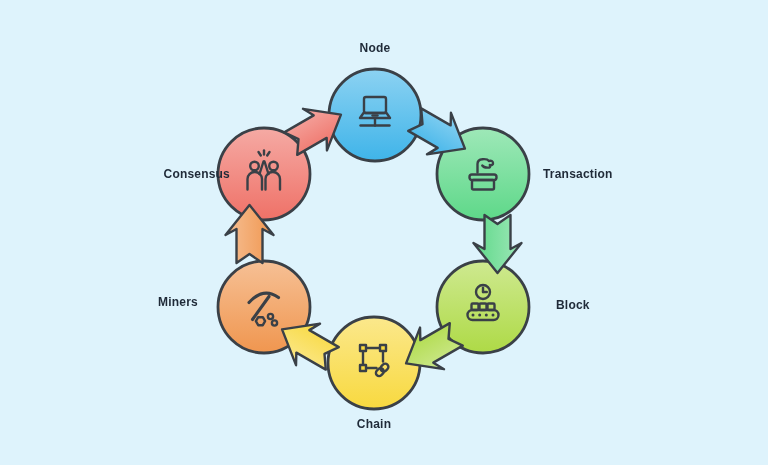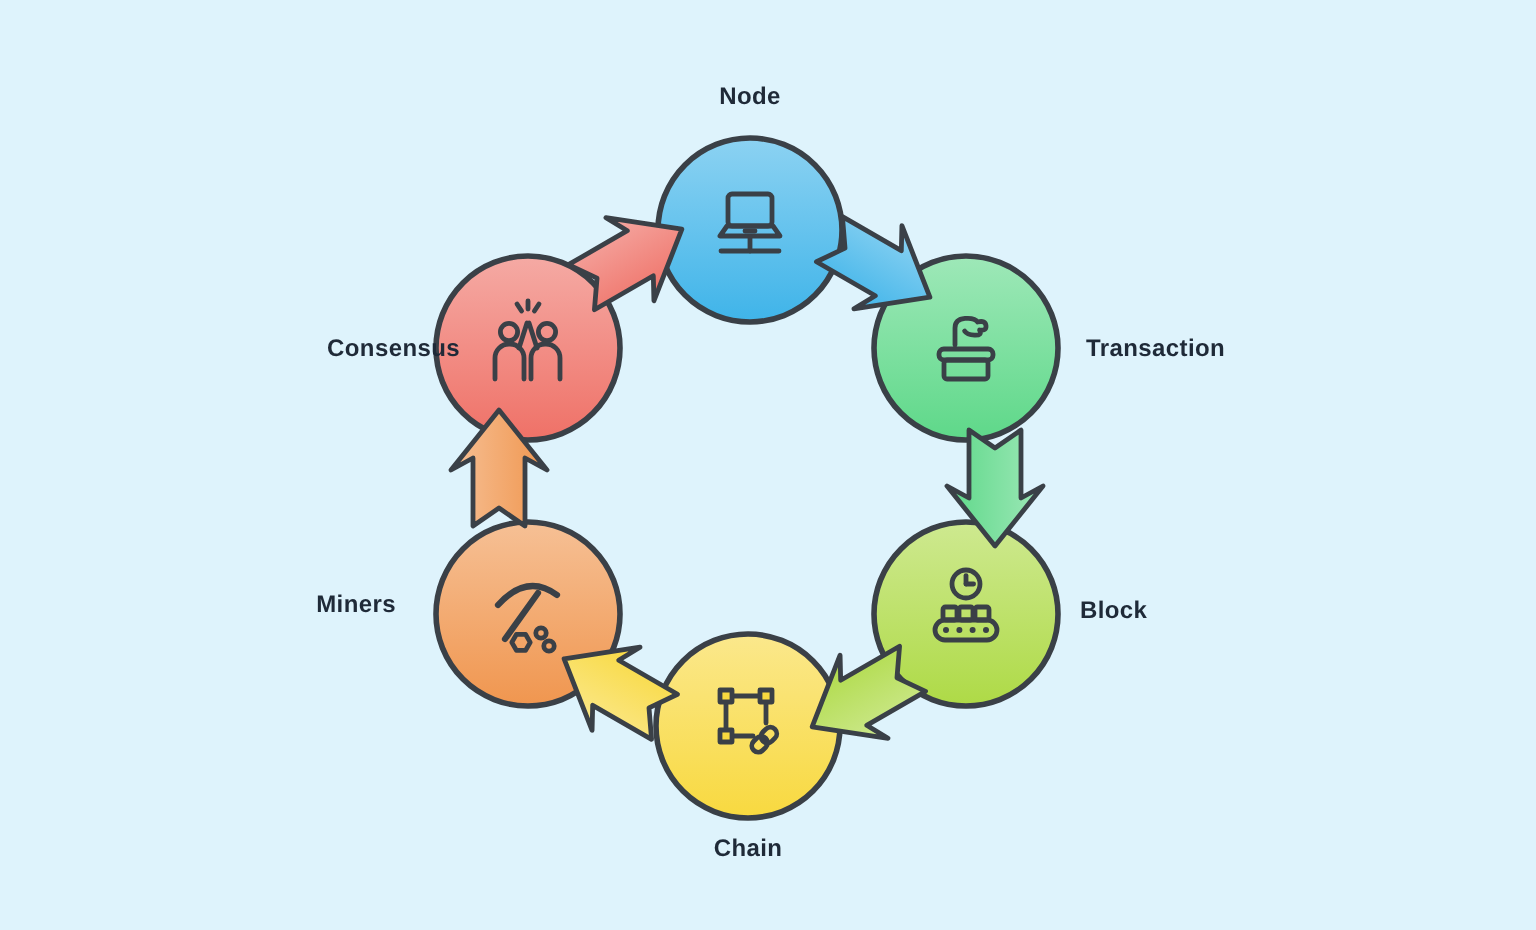--- a/index.html
+++ b/index.html
@@ -13,21 +13,21 @@
   .logo-text{font-size:14px;font-weight:700;letter-spacing:.5px;white-space:nowrap;}
   .brand1{color:var(--logo-navy,#1d3a70);}
   .brand2{color:var(--logo-orange,#f2691f);margin-left:5px;}
   
   .label{
     position:absolute;font-size:12px;font-weight:600;letter-spacing:.2px;
     color:var(--label,#1f2a38);white-space:nowrap;
   }
   #label-node      {left:375px;top:48px;transform:translate(-50%,-50%);}
   #label-transaction{left:543px;top:174px;transform:translateY(-50%);text-align:right;}
-  #label-block     {left:540px;top:305px;transform:translateY(-50%);}
+  #label-block     {left:556px;top:305px;transform:translateY(-50%);}
   #label-chain     {left:374px;top:424px;transform:translate(-50%,-50%);}
   #label-miners    {right:570px;top:302px;transform:translateY(-50%);text-align:right;}
   #label-consensus {right:538px;top:174px;transform:translateY(-50%);text-align:right;}
   
   .outline{stroke:var(--outline,#3a4047);}
   .circle{stroke-width:2.8;}
   .arrow{stroke-width:2.4;stroke-linejoin:round;}
   .icon{fill:none;stroke:var(--outline,#3a4047);stroke-width:2.4;stroke-linecap:round;stroke-linejoin:round;}
   .icon-fill{fill:var(--outline,#3a4047);stroke:none;}
   .logo-stroke{fill:none;stroke:var(--logo-navy,#1d3a70);stroke-width:4.8;stroke-linecap:round;}

